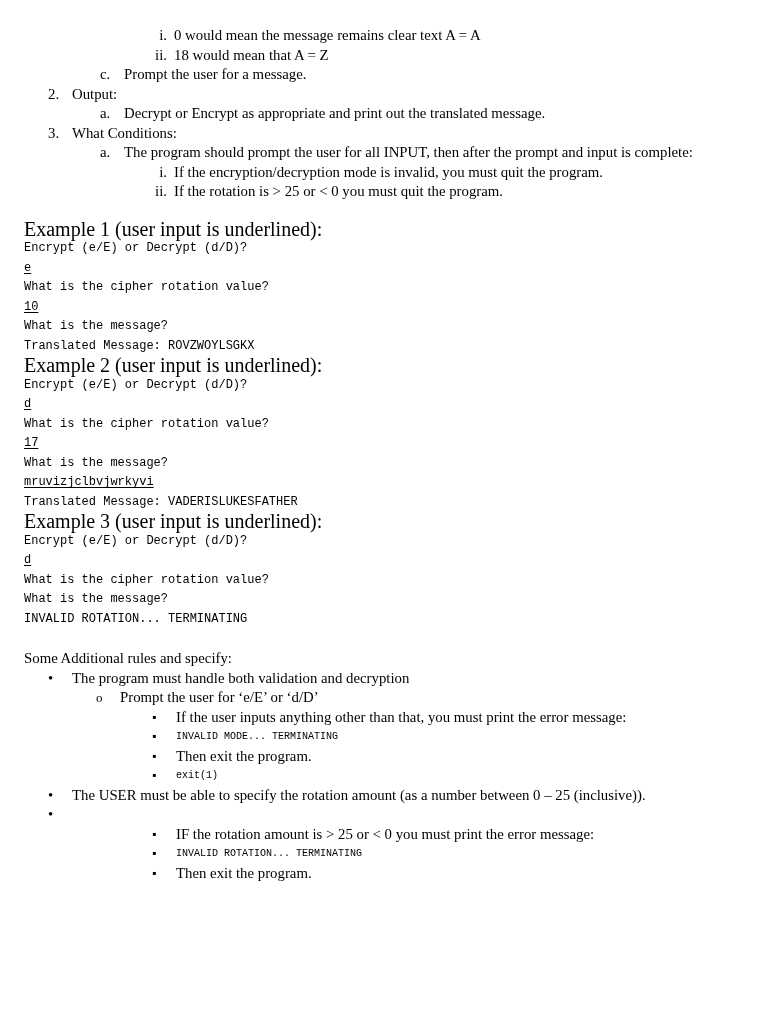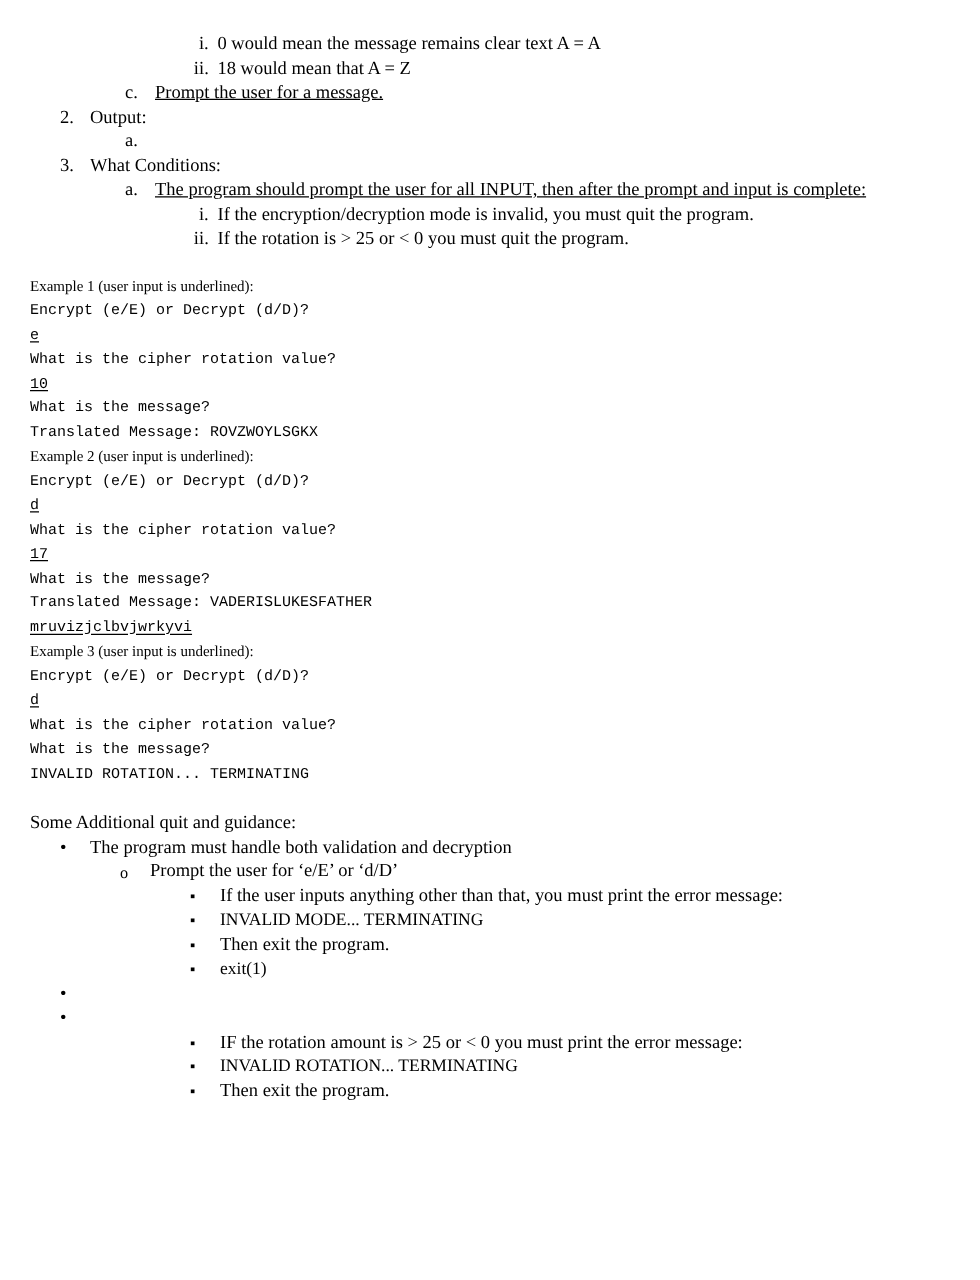--- a/index.html
+++ b/index.html
@@ -17,45 +17,45 @@
   
   .li { display: flex; line-height: 19.5px; font-size: 14.8px; }
   .marker { flex: 0 0 24px; }
   .text { flex: 1 1 auto; }
 
   
   .t-indent-1 { margin-left: 24px; }
   .t-indent-2 { margin-left: 76px; }
   .t-indent-3 { margin-left: 124px; }
   .t-indent-3 .marker { flex: 0 0 26px; text-align: right; padding-right: 7px; }
-  .t-indent-2 .text { max-width: 588px; text-decoration: underline; }
+  .t-indent-2 .text { max-width: 588px; }
 
   
   .examples { margin-top: 18px; }
-  .ex-title { font-size: 12px; line-height: 19.5px; }
+  .ex-title { font-size: 20px; line-height: 19.5px; }
   .code-line {
     font-family: "Liberation Mono", "DejaVu Sans Mono", monospace;
     font-size: 12px;
     line-height: 19.5px;
     white-space: pre;
   }
   .code-line.u { text-decoration: underline; text-underline-offset: 2px; }
 
   
   .rules { margin-top: 20px; }
   .rules-heading { font-size: 14.8px; line-height: 19.5px; margin: 0; }
   .b-indent-1 { margin-left: 24px; }
   .b-indent-2 { margin-left: 72px; }
   .b-indent-3 { margin-left: 128px; }
   .b-indent-1 .text { max-width: 600px; }
   .bm-2 { font-size: 13px; }
   .bm-3 { font-size: 12px; }
   .text.mono {
-    font-family: Liberation Serif, serif;
-    font-size: 14px;
+    font-family: Liberation Mono, monospace;
+    font-size: 10px;
   }
 </style>
 </head>
 <body>
 
 <div class="page">
   <div class="top-list">
       <div class="li t-indent-3">
         <span class="marker">i.</span>
         <span class="text">0 would mean the message remains clear text A = A</span>
@@ -67,20 +67,21 @@
       <div class="li t-indent-2">
         <span class="marker">c.</span>
         <span class="text">Prompt the user for a message.</span>
       </div>
       <div class="li t-indent-1">
         <span class="marker">2.</span>
         <span class="text">Output:</span>
       </div>
       <div class="li t-indent-2">
         <span class="marker">a.</span>
+        <span class="text">Decrypt or Encrypt as appropriate and print out the translated message.</span>
       </div>
       <div class="li t-indent-1">
         <span class="marker">3.</span>
         <span class="text">What Conditions:</span>
       </div>
       <div class="li t-indent-2">
         <span class="marker">a.</span>
         <span class="text">The program should prompt the user for all INPUT, then after the prompt and input is complete:</span>
       </div>
       <div class="li t-indent-3">
@@ -103,35 +104,35 @@
         <div class="code-line">What is the message?</div>
         <div class="code-line">Translated Message: ROVZWOYLSGKX</div>
       </div>
       <div class="example">
         <div class="ex-title">Example 2 (user input is underlined):</div>
         <div class="code-line">Encrypt (e/E) or Decrypt (d/D)?</div>
         <div class="code-line u">d</div>
         <div class="code-line">What is the cipher rotation value?</div>
         <div class="code-line u">17</div>
         <div class="code-line">What is the message?</div>
+        <div class="code-line u">mruvizjclbvjwrkyvi</div>
         <div class="code-line">Translated Message: VADERISLUKESFATHER</div>
-        <div class="code-line u">mruvizjclbvjwrkyvi</div>
       </div>
       <div class="example">
         <div class="ex-title">Example 3 (user input is underlined):</div>
         <div class="code-line">Encrypt (e/E) or Decrypt (d/D)?</div>
         <div class="code-line u">d</div>
         <div class="code-line">What is the cipher rotation value?</div>
         <div class="code-line">What is the message?</div>
         <div class="code-line">INVALID ROTATION... TERMINATING</div>
       </div>
     </div>
 
   <div class="rules">
-    <p class="rules-heading">Some Additional quit and guidance:</p>
+    <p class="rules-heading">Some Additional rules and specify:</p>
     <div>
         <div class="li b-indent-1">
           <span class="marker bm-1">•</span>
           <span class="text">The program must handle both validation and decryption</span>
         </div>
         <div class="li b-indent-2">
           <span class="marker bm-2">o</span>
           <span class="text">Prompt the user for ‘e/E’ or ‘d/D’</span>
         </div>
         <div class="li b-indent-3">
@@ -145,20 +146,21 @@
         <div class="li b-indent-3">
           <span class="marker bm-3">▪</span>
           <span class="text">Then exit the program.</span>
         </div>
         <div class="li b-indent-3">
           <span class="marker bm-3">▪</span>
           <span class="text mono">exit(1)</span>
         </div>
         <div class="li b-indent-1">
           <span class="marker bm-1">•</span>
+          <span class="text">The USER must be able to specify the rotation amount (as a number between 0 – 25 (inclusive)).</span>
         </div>
         <div class="li b-indent-1">
           <span class="marker bm-1">•</span>
         </div>
         <div class="li b-indent-3">
           <span class="marker bm-3">▪</span>
           <span class="text">IF the rotation amount is &gt; 25 or &lt; 0 you must print the error message:</span>
         </div>
         <div class="li b-indent-3">
           <span class="marker bm-3">▪</span>

